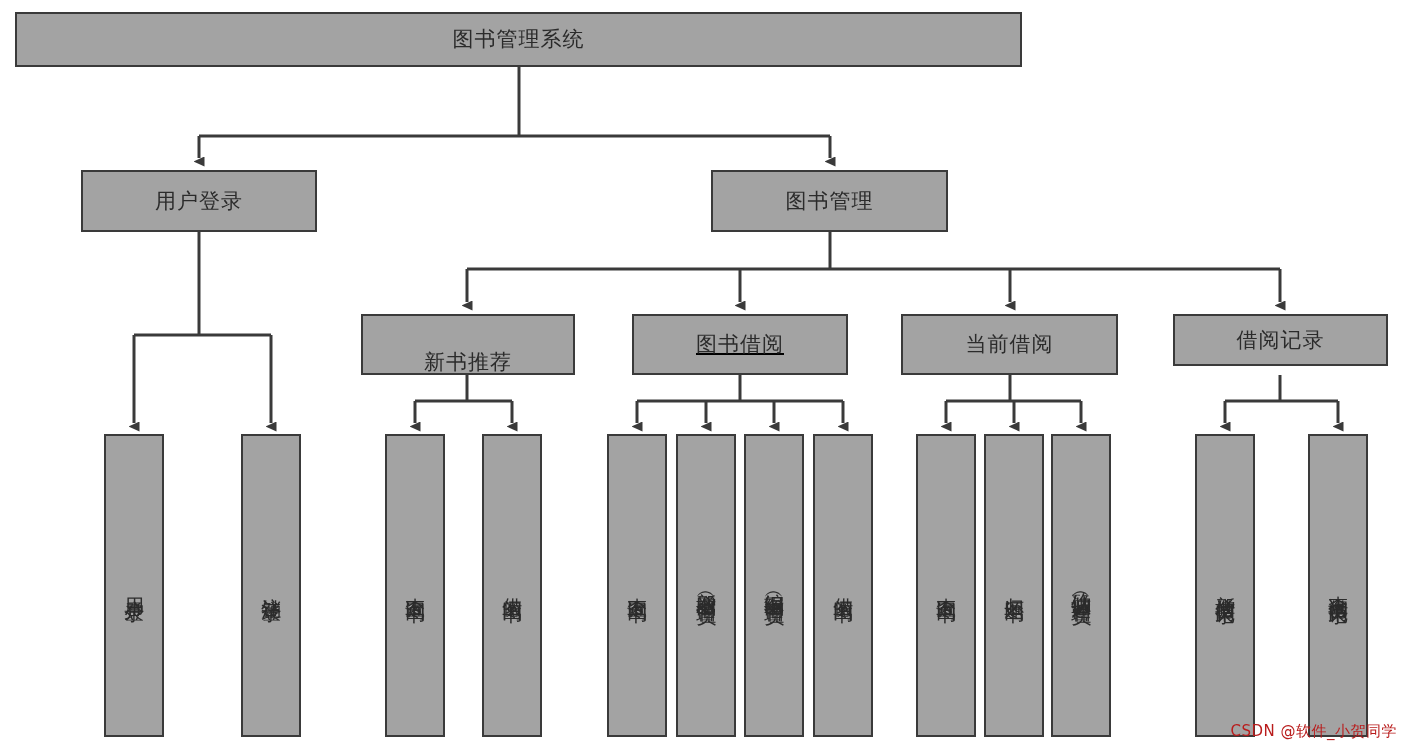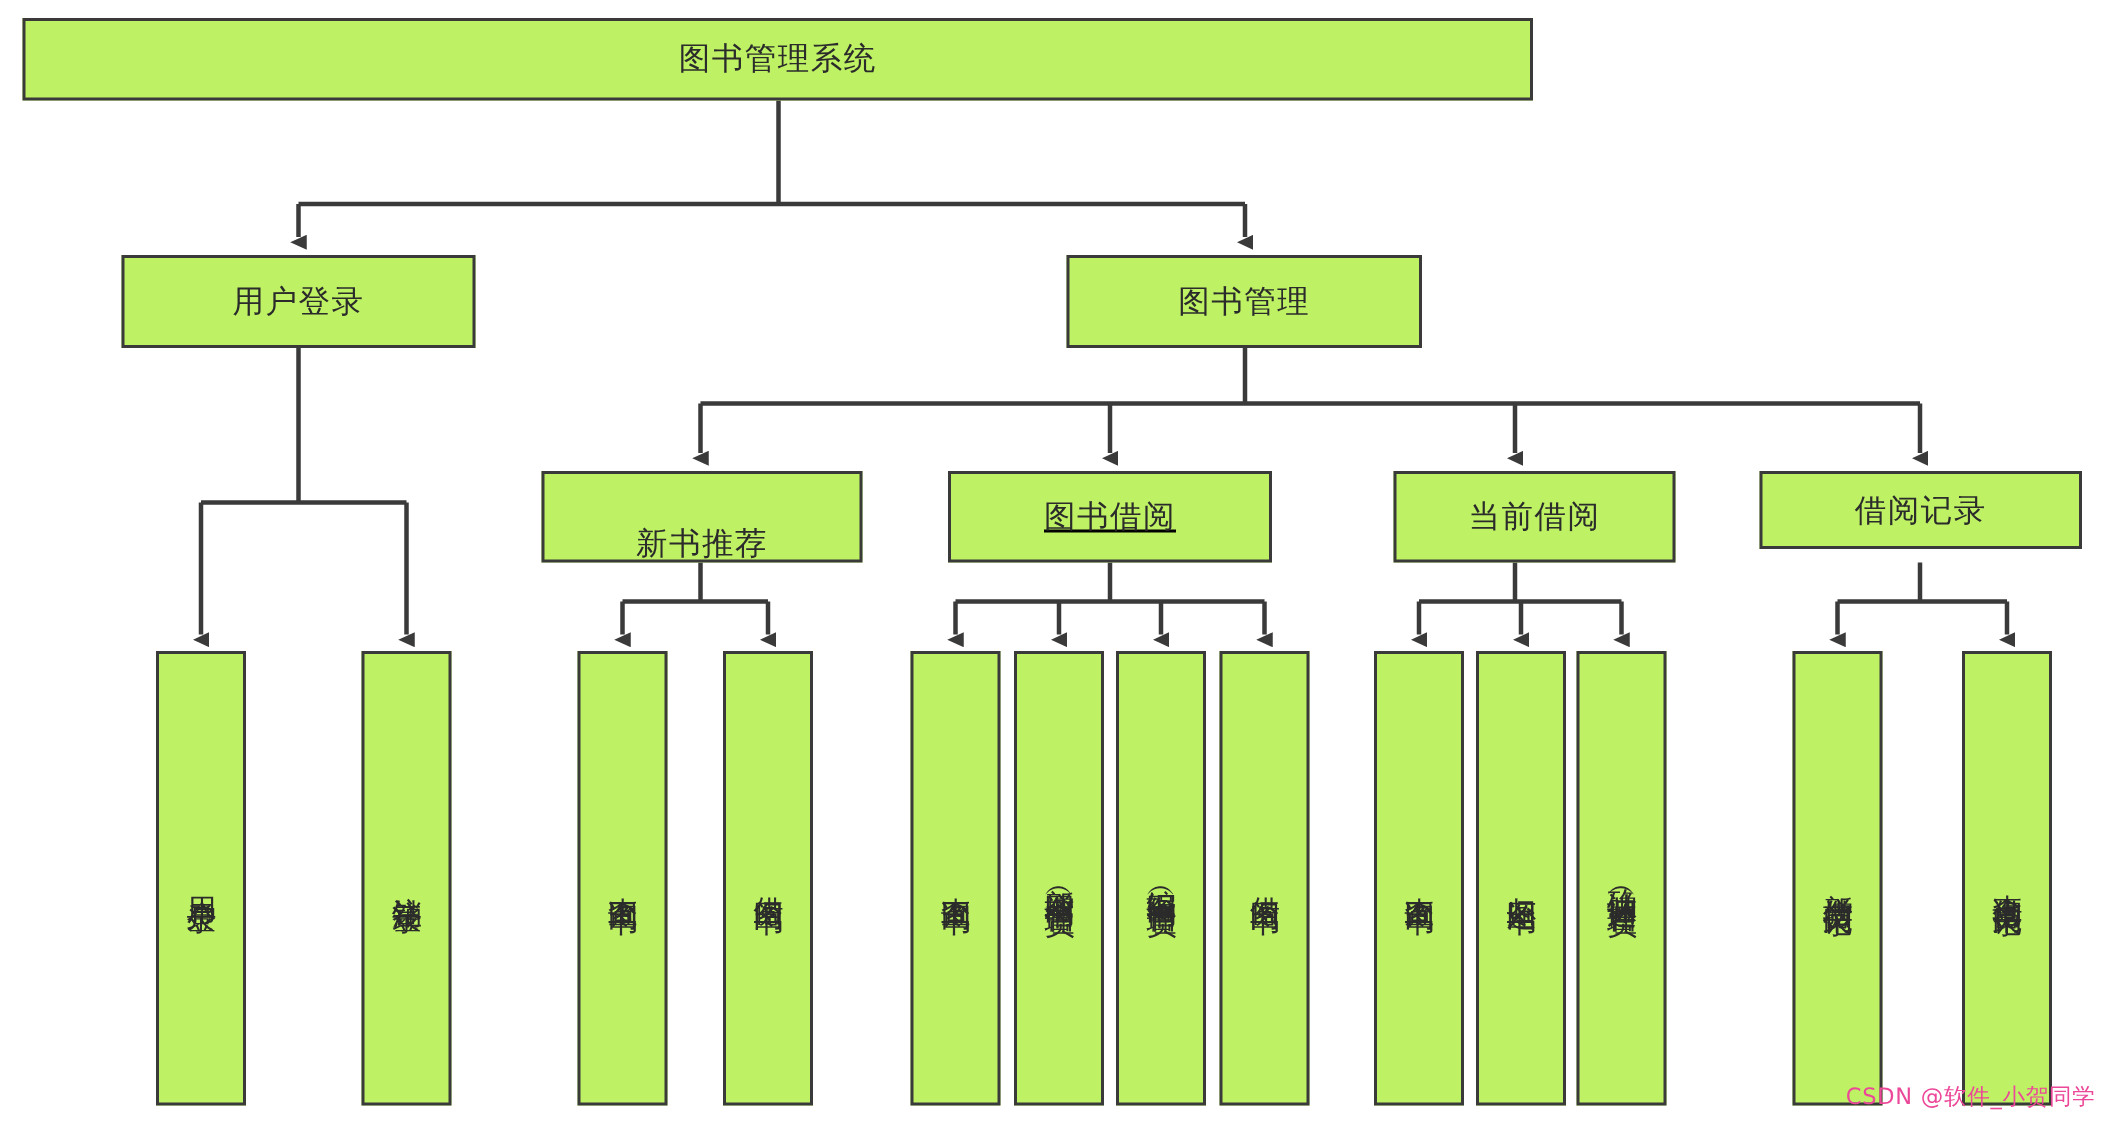--- a/index.html
+++ b/index.html
@@ -1,29 +1,29 @@
 <!DOCTYPE html>
 <html><head>
 <meta charset="utf-8">
 <style>
   html,body{margin:0;padding:0;background:#ffffff;}
   body{font-family:"DejaVu Sans","Liberation Sans",sans-serif;}
   #canvas{position:relative;width:1405px;height:747px;background:#ffffff;overflow:hidden;}
   svg#edges{position:absolute;left:0;top:0;width:1405px;height:747px;pointer-events:none;}
-  .node{position:absolute;box-sizing:border-box;background:#bef264;border:2px solid #3a3a3a;}
+  .node{position:absolute;box-sizing:border-box;background:#a3a3a3;border:2px solid #3a3a3a;}
   .node.h{display:flex;align-items:center;justify-content:center;}
   .node.h .lbl{font-size:21px;color:#2b2b2b;letter-spacing:1px;line-height:1;white-space:nowrap;}
   .node.v{display:flex;align-items:center;justify-content:center;}
   .node.v .lbl{
     writing-mode:vertical-rl;
     text-orientation:upright;
     font-size:20px;color:#2b2b2b;line-height:1.18;
     letter-spacing:2px;white-space:nowrap;
   }
-  #watermark{position:absolute;right:8px;bottom:6px;font-size:15px;color:#ec4899;
+  #watermark{position:absolute;right:8px;bottom:6px;font-size:15px;color:#b91c1c;
              letter-spacing:.5px;white-space:nowrap;}
 </style>
 </head>
 <body>
 
 <div id="canvas">
 
   <svg id="edges" viewBox="0 0 1405 747" xmlns="http://www.w3.org/2000/svg">
     <defs>
       <marker id="arrow" markerWidth="10" markerHeight="11" refX="1.5" refY="5.5" orient="auto" markerUnits="userSpaceOnUse">
@@ -84,21 +84,21 @@
   <div class="node h" style="left:711px;top:170px;width:237px;height:62px;">
     <span class="lbl">图书管理</span>
   </div>
 
   <div class="node h" style="left:361px;top:314px;width:214px;height:61px;align-items:flex-end;">
     <span class="lbl">新书推荐</span>
   </div>
   <div class="node h" style="left:632px;top:314px;width:216px;height:61px;text-decoration:underline;">
     <span class="lbl">图书借阅</span>
   </div>
-  <div class="node h" style="left:901px;top:314px;width:188px;height:61px;margin-left:28px;">
+  <div class="node h" style="left:901px;top:314px;width:217px;height:61px;">
     <span class="lbl">当前借阅</span>
   </div>
   <div class="node h" style="left:1173px;top:314px;width:215px;height:52px;">
     <span class="lbl">借阅记录</span>
   </div>
 
   <div class="node v" style="left:104px;top:434px;width:60px;height:303px;">
     <span class="lbl">用户登录</span>
   </div>
   <div class="node v" style="left:241px;top:434px;width:60px;height:303px;">

